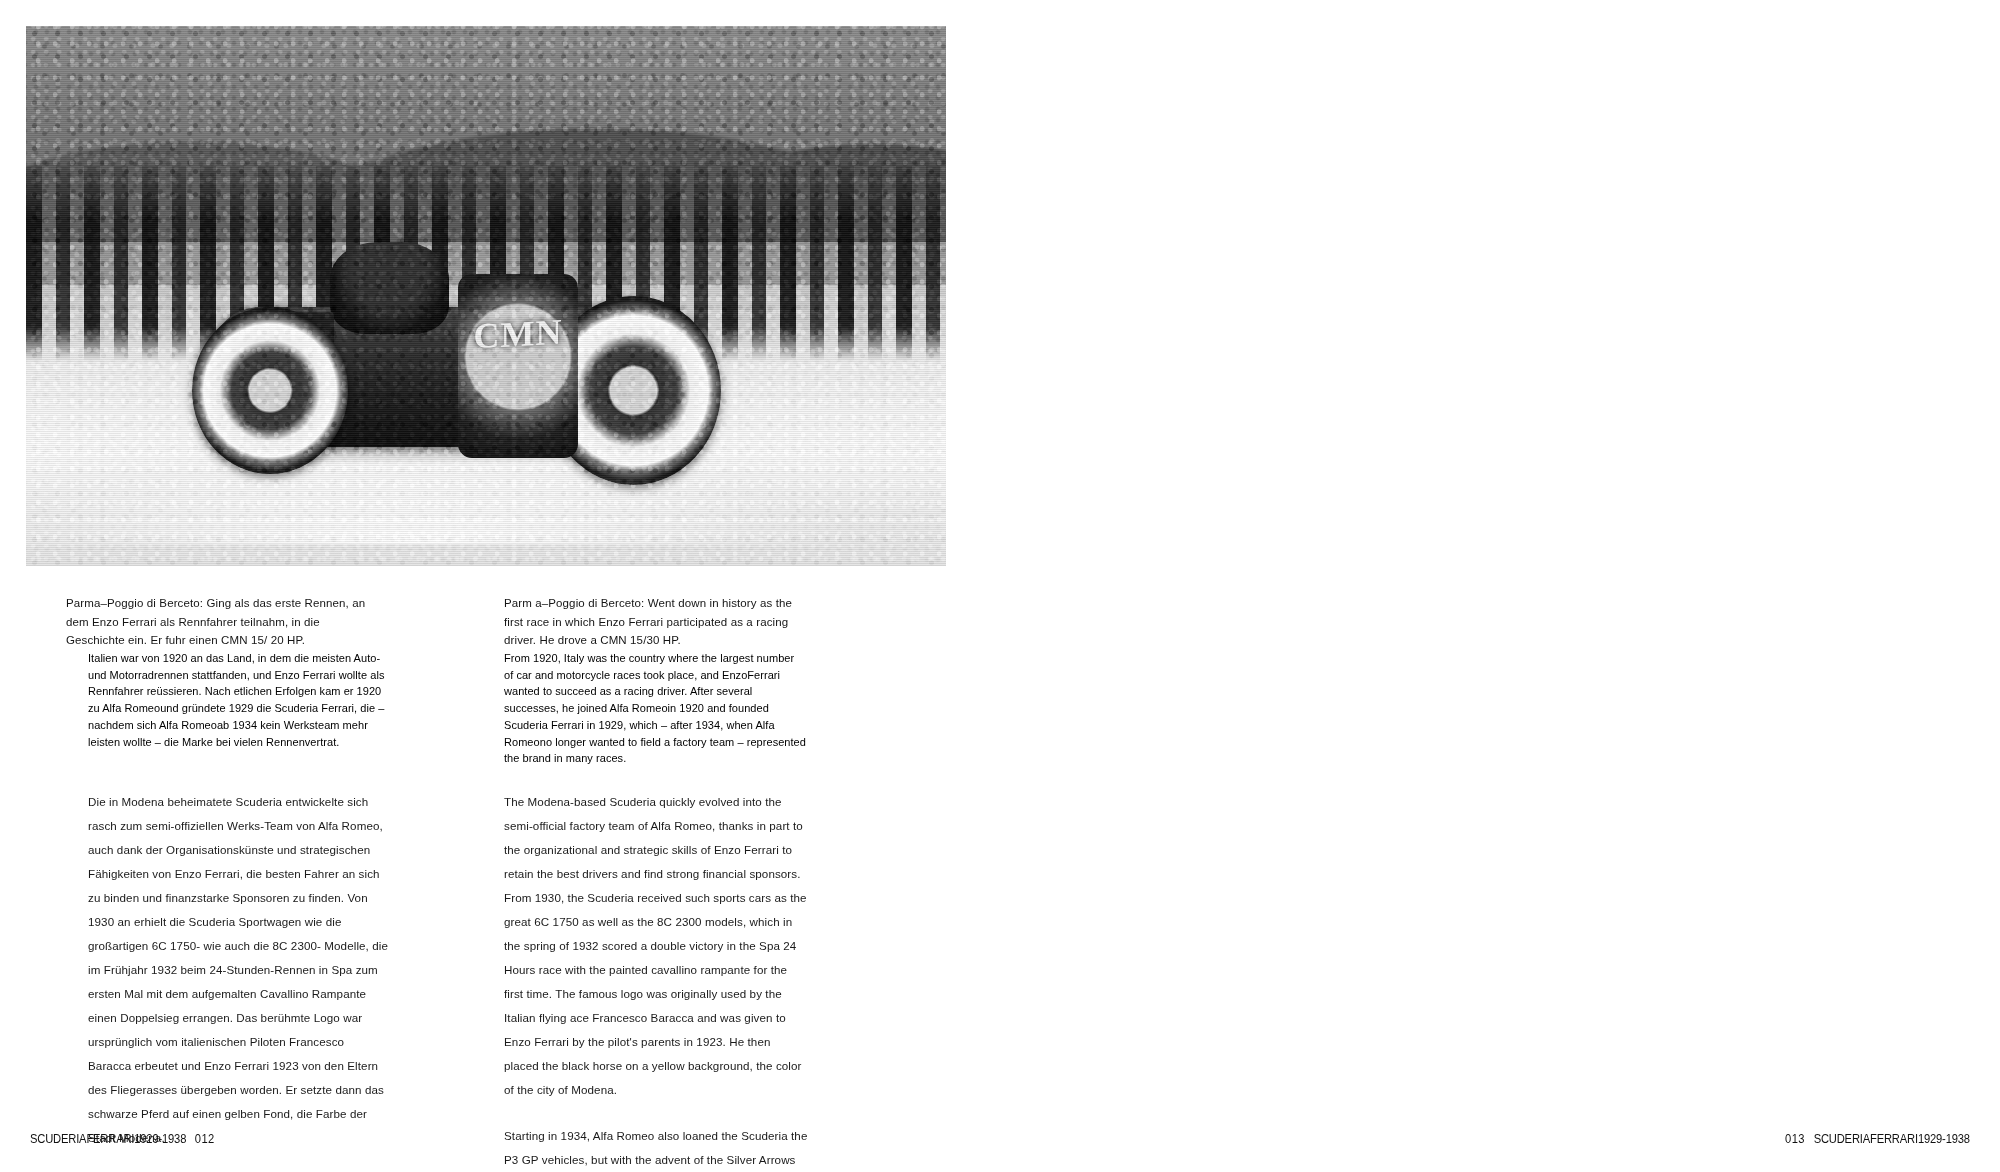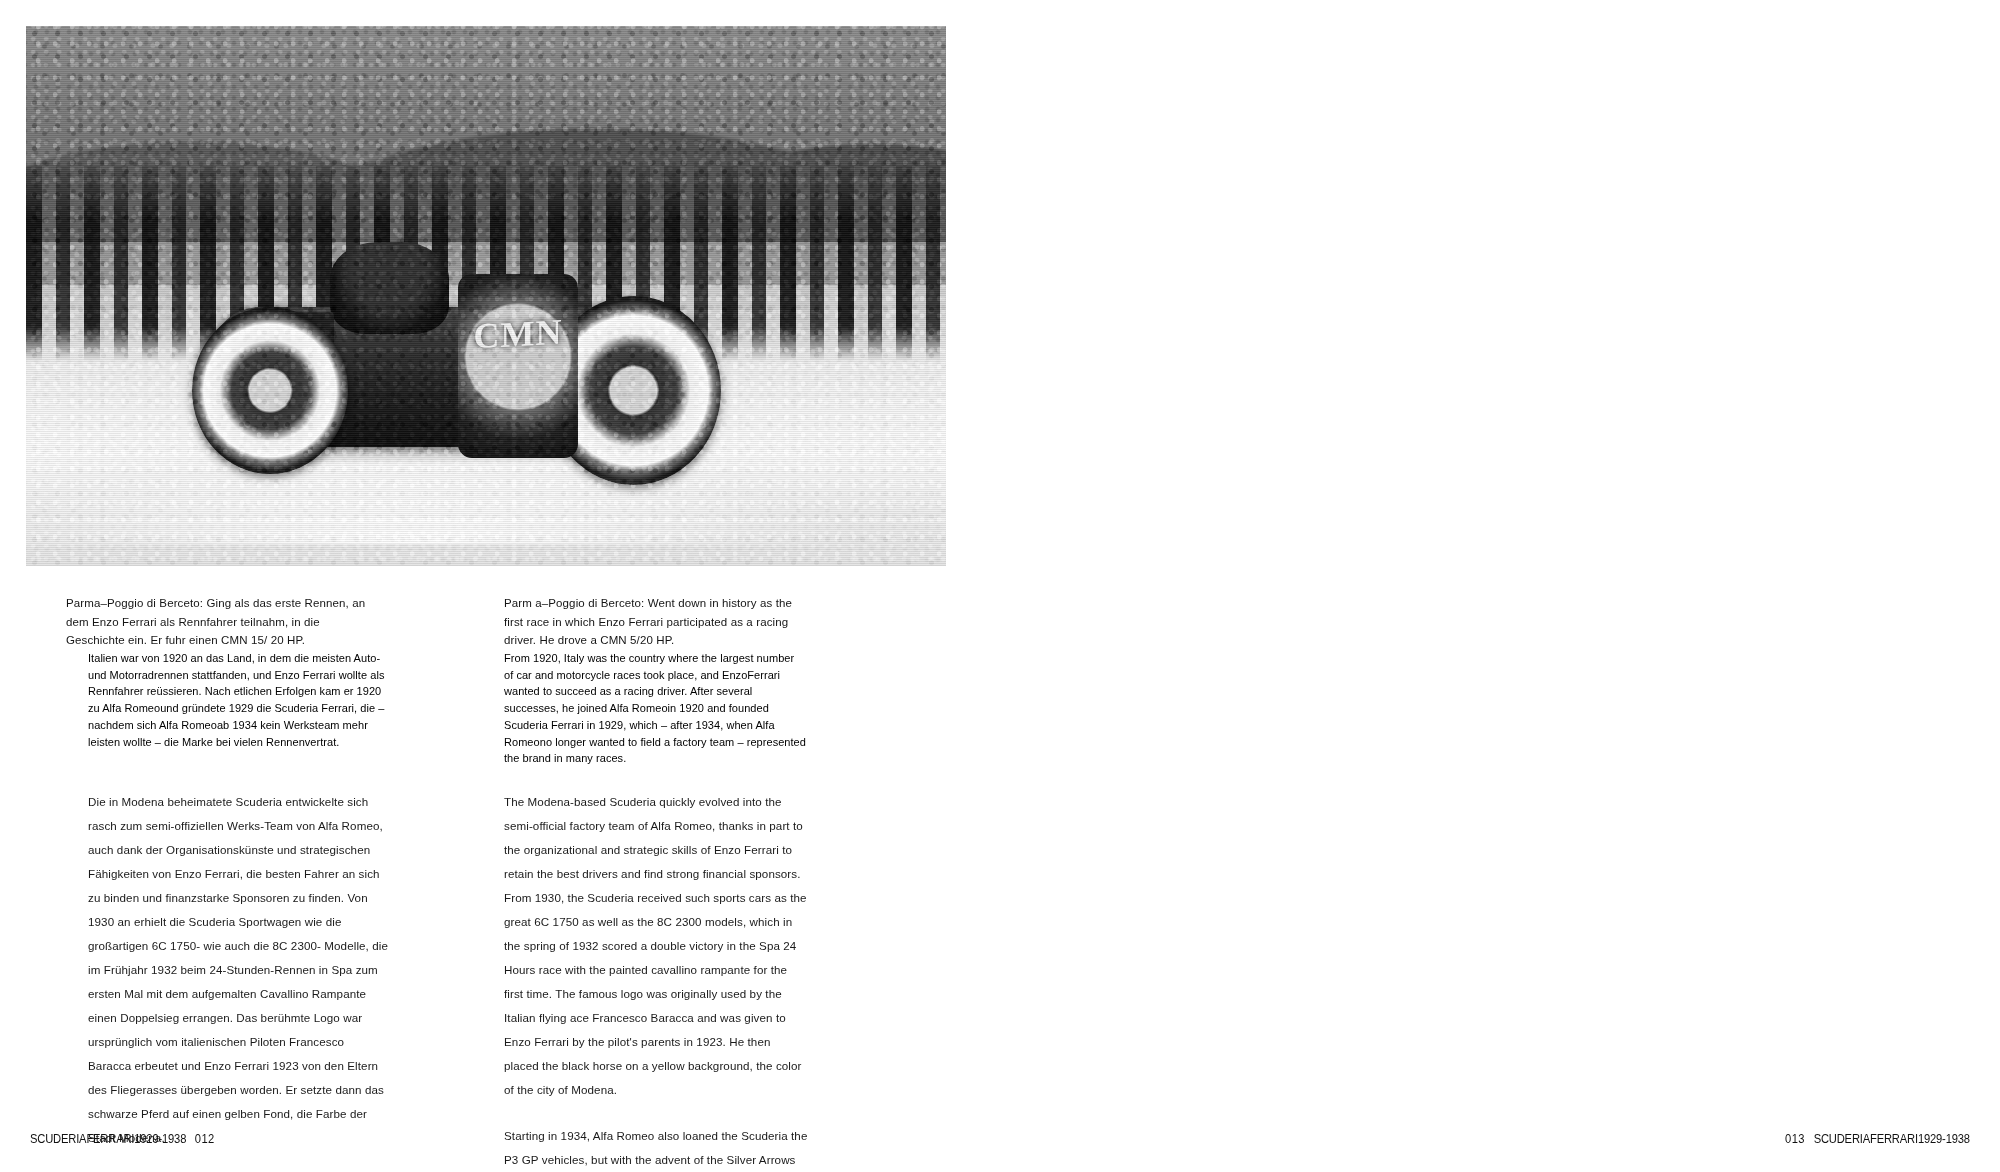--- a/index.html
+++ b/index.html
@@ -185,21 +185,21 @@
       <div class="radiator"></div>
       <div class="num-29">29</div>
       <div class="cmn-badge">CMN</div>
       <div class="wheel front"></div>
       <div class="dust"></div>
       <div class="scan"></div>
       <div class="grain"></div>
     </div>
 
     <div class="cap" style="left:66px; top:594px; width:300px;">Parma–Poggio   di Berceto:  Ging als das erste Rennen, an dem Enzo Ferrari als Rennfahrer teilnahm, in die Geschichte ein. Er fuhr einen CMN 15/ 20 HP.</div>
-    <div class="cap" style="left:504px; top:594px; width:300px;">Parm a–Poggio  di Berceto:  Went down in history as the first race in which Enzo Ferrari participated as a racing driver. He drove a CMN 5/20  HP.</div>
+    <div class="cap" style="left:504px; top:594px; width:300px;">Parm a–Poggio  di Berceto:  Went down in history as the first race in which Enzo Ferrari participated as a racing driver. He drove a CMN 15/30  HP.</div>
 
     <div class="lede" style="left:88px; top:650px; width:300px;">Italien  war von 1920 an das Land, in dem die meisten Auto- und Motorradrennen stattfanden,  und Enzo Ferrari wollte  als Rennfahrer reüssieren. Nach etlichen  Erfolgen kam er 1920 zu Alfa Romeound gründete 1929 die Scuderia Ferrari, die – nachdem sich Alfa Romeoab 1934 kein Werksteam mehr leisten wollte  – die Marke bei vielen Rennenvertrat.</div>
     <div class="lede" style="left:504px; top:650px; width:302px;">From 1920, Italy  was  the  country  where  the  largest number of car and motorcycle races took place, and EnzoFerrari wanted to succeed as a racing driver. After  several  successes,  he  joined  Alfa Romeoin 1920 and founded Scuderia Ferrari in 1929, which – after 1934,  when  Alfa Romeono longer wanted to field a factory  team – represented the brand in many races.</div>
 
     <div class="body" style="left:88px; top:790px; width:302px;">
       <p>Die in Modena beheimatete Scuderia entwickelte  sich rasch zum semi-offiziellen  Werks-Team von Alfa Romeo, auch dank der Organisationskünste und strategischen Fähigkeiten von Enzo Ferrari, die besten Fahrer an sich zu binden und finanzstarke Sponsoren zu finden. Von 1930  an erhielt die Scuderia Sportwagen wie die großartigen 6C 1750-  wie auch die 8C 2300- Modelle, die im Frühjahr 1932  beim 24-Stunden-Rennen in Spa zum ersten Mal mit dem aufgemalten Cavallino Rampante einen Doppelsieg errangen. Das berühmte Logo war ursprünglich vom italienischen Piloten Francesco Baracca erbeutet und Enzo Ferrari 1923  von den Eltern des Fliegerasses übergeben worden. Er setzte dann das schwarze Pferd auf einen gelben Fond, die Farbe der Stadt Modena.</p>
       <p>Von 1934  an hatte Alfa Romeo der Scuderia auch die GP-Fahrzeuge vom Typ P3 überlassen, die jedoch mit dem Aufkommen der Silberpfeile von Mercedes-Benz und der Auto Union immer seltener siegen konnten. Dennoch blieb Enzo Ferrari Alfa Romeo treu und war auch 1939  mit an der Entwicklung der legendären Alfetta beteiligt, die nach dem Krieg den GP-Sport dominieren sollte.</p>
     </div>
 
     <div class="body" style="left:504px; top:790px; width:304px;">

